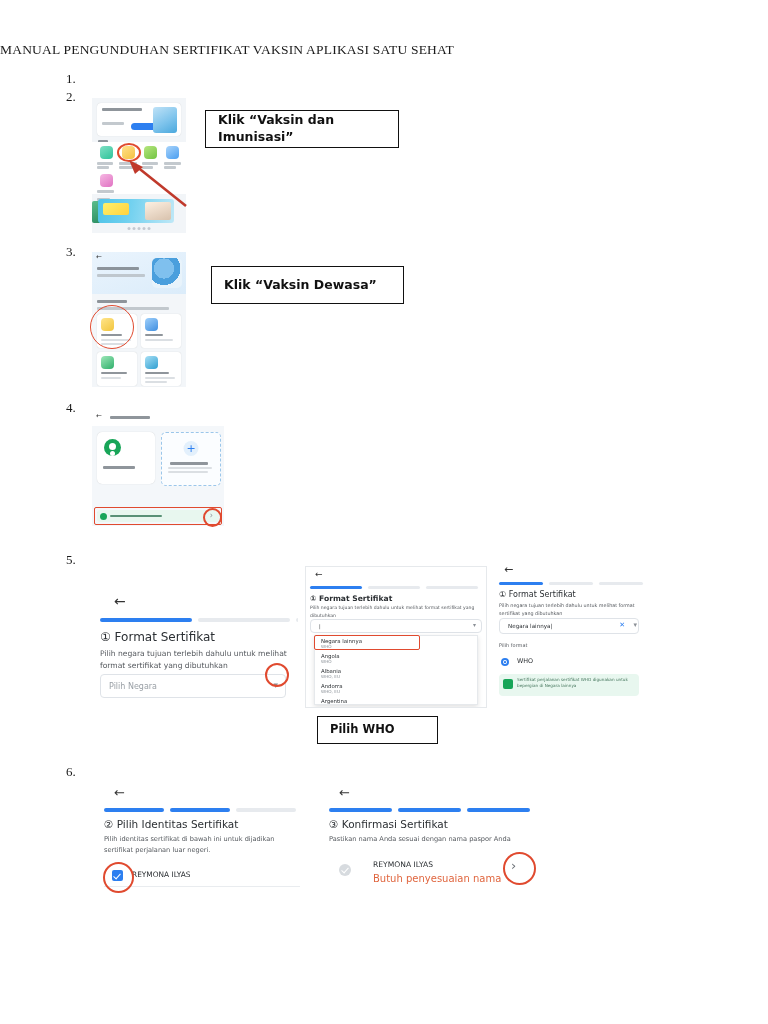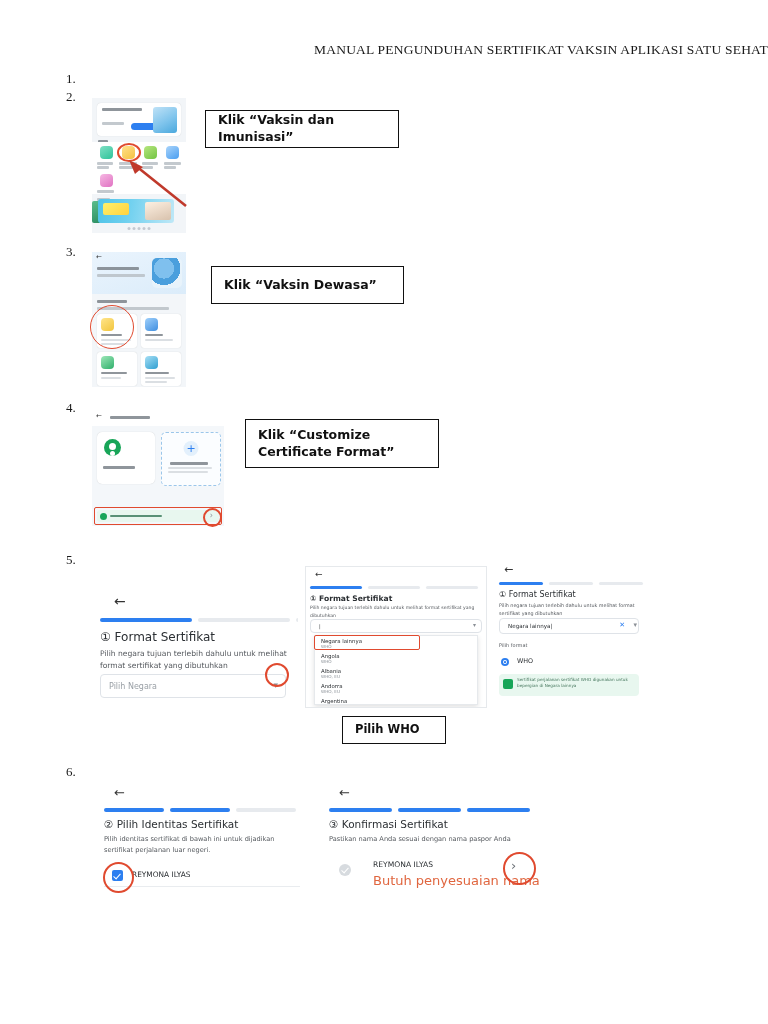--- a/index.html
+++ b/index.html
@@ -18,21 +18,21 @@
   .page {
     position: absolute;
     inset: 0;
     background: #fff;
   }
   
   .doc-title {
     position: absolute;
     left: 0; right: 0;
     top: 42px;
-    text-align: right;
+    text-align: left;
     font-family: "Liberation Serif", serif;
     font-size: 13.5px;
     letter-spacing: .2px;
     color: #1a1a1a;
   }
   .step-num {
     position: absolute;
     font-family: "Liberation Serif", serif;
     font-size: 13px;
     color: #1a1a1a;
@@ -408,21 +408,20 @@
       <div class="green-row">
         <div class="gicon"></div>
         <div class="blur-bar dark" style="left:13px; top:4.5px; width:52px; height:2.6px; background:#3f7f60;"></div>
         <div class="chev" style="right:6px; top:1px; font-size:8px;">›</div>
       </div>
       <div class="red-outline"></div>
     </div>
   </div>
   <div class="ann-circle" style="left:203px; top:508px; width:19px; height:19px;"></div>
 
-  <div class="callout" style="left:245px; top:419px; width:194px; height:49px;">Klik “Customize Certificate Format”</div>
 
   <div class="step-num" style="left:66px; top:552px;">5.</div>
 
   <div class="panel5" id="p5a">
     <div class="back-arrow" style="position:absolute; left:14px; top:2px; font-size:14px;">←</div>
     <div class="prog-row" style="left:0px; top:26px;">
       <div class="prog on" style="width:92px;"></div>
       <div class="prog" style="width:92px;"></div>
       <div class="prog" style="width:92px;"></div>
     </div>
@@ -502,21 +501,21 @@
     <div class="sub-step" style="left:4px; top:80px; font-size:5px;">Pilih format</div>
     <div class="radio-dot" style="left:6px; top:96px;"></div>
     <div class="sub-step" style="left:22px; top:95px; font-size:6.4px; color:#2b2f33;">WHO</div>
 
     <div class="green-note" style="left:4px; top:112px; width:140px; height:22px;">
       <div class="ni"></div>
       <div class="nt">Sertifikat perjalanan sertifikat WHO digunakan untuk bepergian di Negara lainnya</div>
     </div>
   </div>
 
-  <div class="callout" style="left:317px; top:716px; width:104px; height:28px; font-size:11.5px;margin-left:25px;">Pilih WHO</div>
+  <div class="callout" style="left:317px; top:716px; width:121px; height:28px; font-size:11.5px;">Pilih WHO</div>
 
   <div class="step-num" style="left:66px; top:764px;">6.</div>
 
   <div class="panel6" id="p6a">
     <div class="back-arrow" style="position:absolute; left:14px; top:0px; font-size:13px;">←</div>
     <div class="prog-row" style="left:4px; top:22px;">
       <div class="prog on" style="width:60px;"></div>
       <div class="prog on" style="width:60px;"></div>
       <div class="prog" style="width:60px;"></div>
     </div>
@@ -538,18 +537,18 @@
       <div class="prog on" style="width:63px;"></div>
       <div class="prog on" style="width:63px;"></div>
     </div>
     <div class="h-step" style="left:4px; top:32px; font-size:10.5px;">
       <span>③</span>
       <span>Konfirmasi Sertifikat</span>
     </div>
     <div class="sub-step" style="left:4px; top:48px; width:205px; font-size:6.6px; line-height:1.7;">Pastikan nama Anda sesuai dengan nama paspor Anda</div>
     <div class="grey-check" style="left:14px; top:78px;"></div>
     <div class="name-row" style="left:48px; top:74px; font-size:7.6px; color:#2b2f33;">REYMONA ILYAS</div>
-    <div class="name-row" style="left:48px; top:87px; font-size:13px; color:#e0663f;">Butuh penyesuaian nama</div>
+    <div class="name-row" style="left:48px; top:87px; font-size:10px; color:#e0663f;">Butuh penyesuaian nama</div>
     <div class="chev" style="left:186px; top:72px; font-size:13px; color:#6b7076;">›</div>
   </div>
   <div class="ann-circle" style="left:503px; top:852px; width:33px; height:33px;"></div>
 
 </div>
 
 </body></html>

